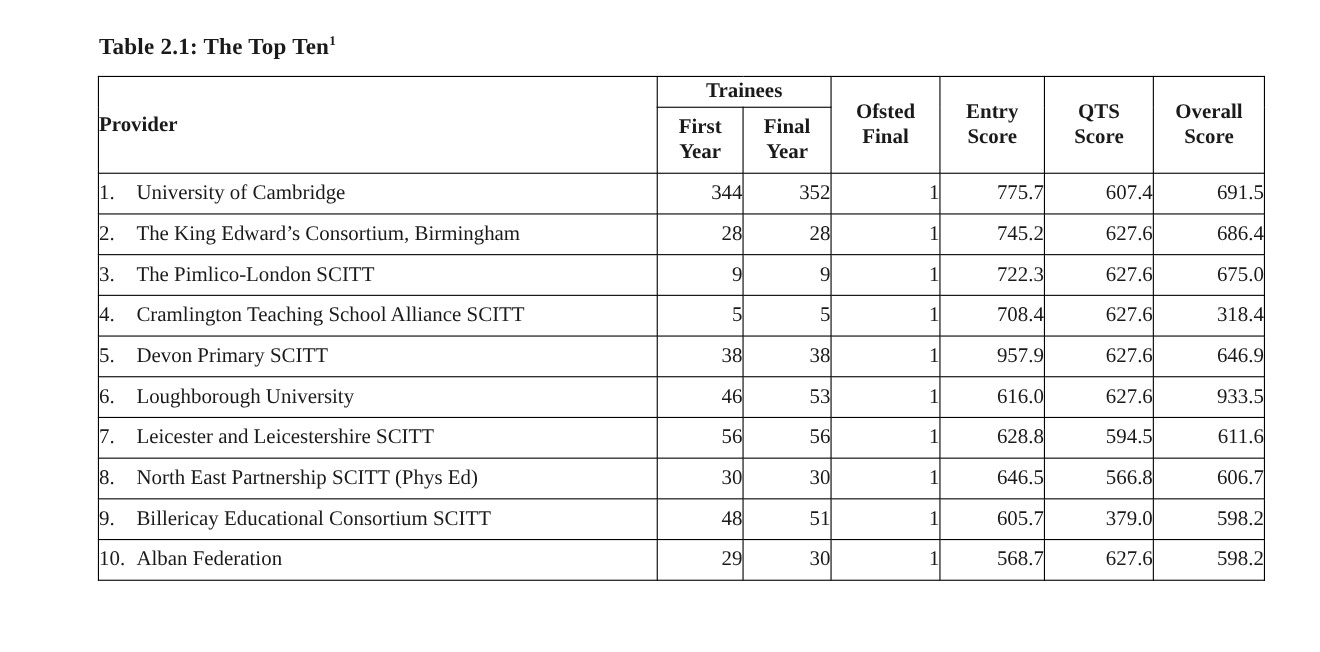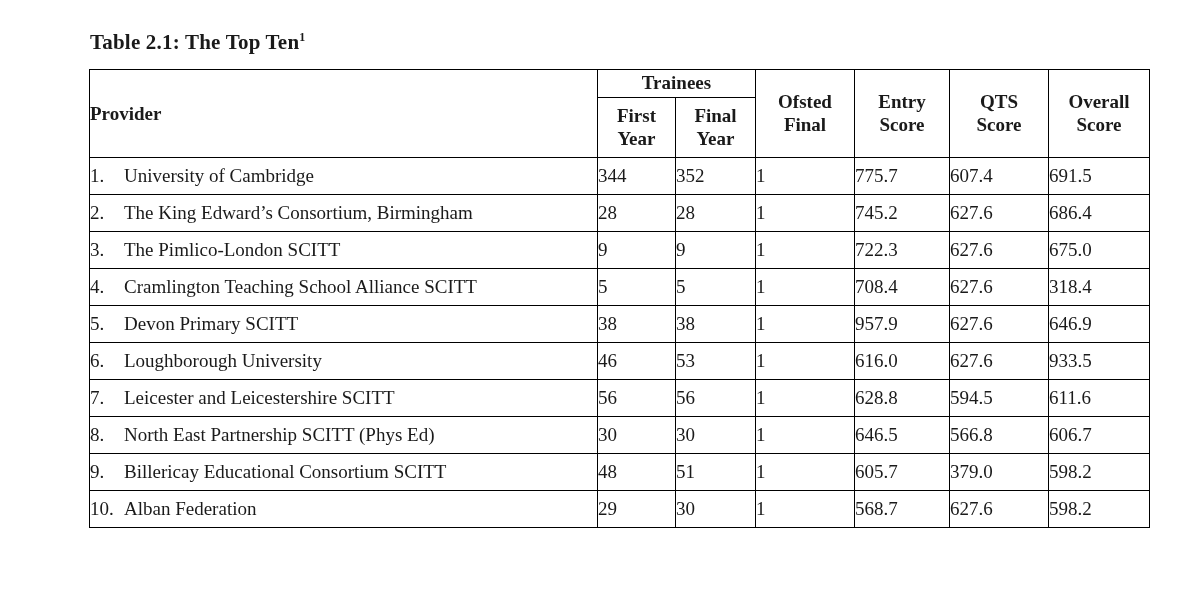--- a/index.html
+++ b/index.html
@@ -87,21 +87,21 @@
   td.c-provider {
     height: 36px;
     text-align: left;
     vertical-align: middle;
     padding-left: 9px;
     white-space: nowrap;
     text-decoration: underline;
   }
   td.c-num {
     height: 36px;
-    text-align: left;
+    text-align: right;
     vertical-align: middle;
   }
 
   .rank {
     display: inline-block;
     width: 34px;
     text-align: left;
   }
   .pname {
     display: inline-block;

